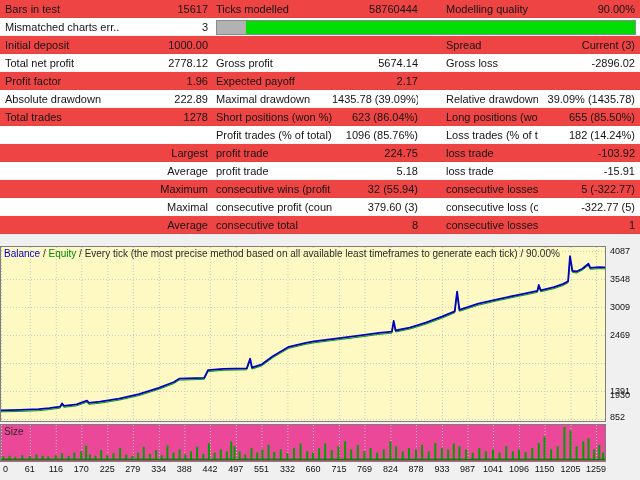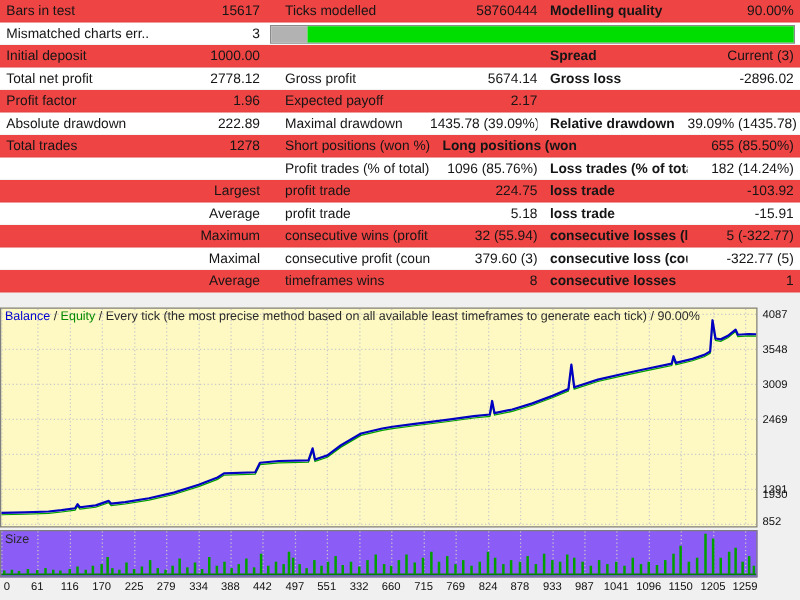--- a/index.html
+++ b/index.html
@@ -9,31 +9,31 @@
     font-family:"Liberation Sans","DejaVu Sans",sans-serif;
     -webkit-font-smoothing:antialiased;
   }
   
   .report{position:absolute;top:0;left:0;width:640px;background:#fff;}
   .rrow{display:flex;height:18px;line-height:18px;font-size:11px;color:#151515;box-sizing:border-box;border-bottom:1px solid rgba(0,0,0,0.045);}
   .rrow.shaded{background:#ef4444;}
   .c{white-space:nowrap;overflow:hidden;box-sizing:border-box;}
   .c1{width:120px;padding-left:5px;}
   .c2{width:88px;text-align:right;}
-  .c3{width:124px;padding-left:8px;margin-left:12px;}
+  .c3{width:124px;padding-left:8px;}
   .c4{width:86px;text-align:right;}
-  .c5{width:120px;padding-left:10px;font-weight:bold;}
+  .c5{width:120px;padding-left:28px;}
   .c6{flex:1;text-align:right;padding-right:5px;}
   .mbar{flex:1;height:13px;margin:2px 4px 0 8px;border:1px solid #8a8a8a;display:flex;background:#fff;}
   .mbar .seg-gray{width:7%;}
   .mbar .seg-green{flex:1;}
   
   .chart-wrap{position:absolute;top:246px;left:0;width:640px;height:234px;}
   .main-panel{position:absolute;top:0;left:0;width:606px;height:176px;background:#fef9c3;border:1px solid #7e7e7e;box-sizing:border-box;}
-  .size-panel{position:absolute;top:178px;left:0;width:606px;height:38px;background:#8b5cf6;border:1px solid #7e7e7e;box-sizing:border-box;}
+  .size-panel{position:absolute;top:178px;left:0;width:606px;height:38px;background:#ec4899;border:1px solid #7e7e7e;box-sizing:border-box;}
   .legend{position:absolute;top:1px;left:3px;width:598px;font-size:10px;line-height:12px;color:#2a2a2a;white-space:nowrap;overflow:hidden;z-index:3;}
   .size-label{position:absolute;top:1px;left:3px;font-size:10px;color:#2a2a2a;z-index:3;}
   .ylab{position:absolute;left:610px;width:30px;font-size:9px;color:#111;text-align:left;}
   .xlab{position:absolute;top:218px;font-size:9px;color:#111;transform:translateX(-50%);}
   .xlab.first{transform:none;}
   svg{position:absolute;top:0;left:0;display:block;}
 </style>
 </head>
 <body>
 
@@ -83,20 +83,21 @@
       <div class="c c2">222.89</div>
       <div class="c c3">Maximal drawdown</div>
       <div class="c c4">1435.78 (39.09%)</div>
       <div class="c c5">Relative drawdown</div>
       <div class="c c6">39.09% (1435.78)</div>
     </div>
     <div class="rrow shaded">
       <div class="c c1">Total trades</div>
       <div class="c c2">1278</div>
       <div class="c c3">Short positions (won %)</div>
+      <div class="c c4">623 (86.04%)</div>
       <div class="c c5">Long positions (won %)</div>
       <div class="c c6">655 (85.50%)</div>
     </div>
     <div class="rrow">
       <div class="c c1"></div>
       <div class="c c2"></div>
       <div class="c c3">Profit trades (% of total)</div>
       <div class="c c4">1096 (85.76%)</div>
       <div class="c c5">Loss trades (% of total)</div>
       <div class="c c6">182 (14.24%)</div>
@@ -129,21 +130,21 @@
       <div class="c c1"></div>
       <div class="c c2">Maximal</div>
       <div class="c c3">consecutive profit (count o...</div>
       <div class="c c4">379.60 (3)</div>
       <div class="c c5">consecutive loss (count of ...</div>
       <div class="c c6">-322.77 (5)</div>
     </div>
     <div class="rrow shaded">
       <div class="c c1"></div>
       <div class="c c2">Average</div>
-      <div class="c c3">timeframes wins</div>
+      <div class="c c3">consecutive total</div>
       <div class="c c4">8</div>
       <div class="c c5">consecutive losses</div>
       <div class="c c6">1</div>
     </div>
   </div>
 
 <div class="chart-wrap">
 
   <div class="main-panel">
     <div class="legend">

